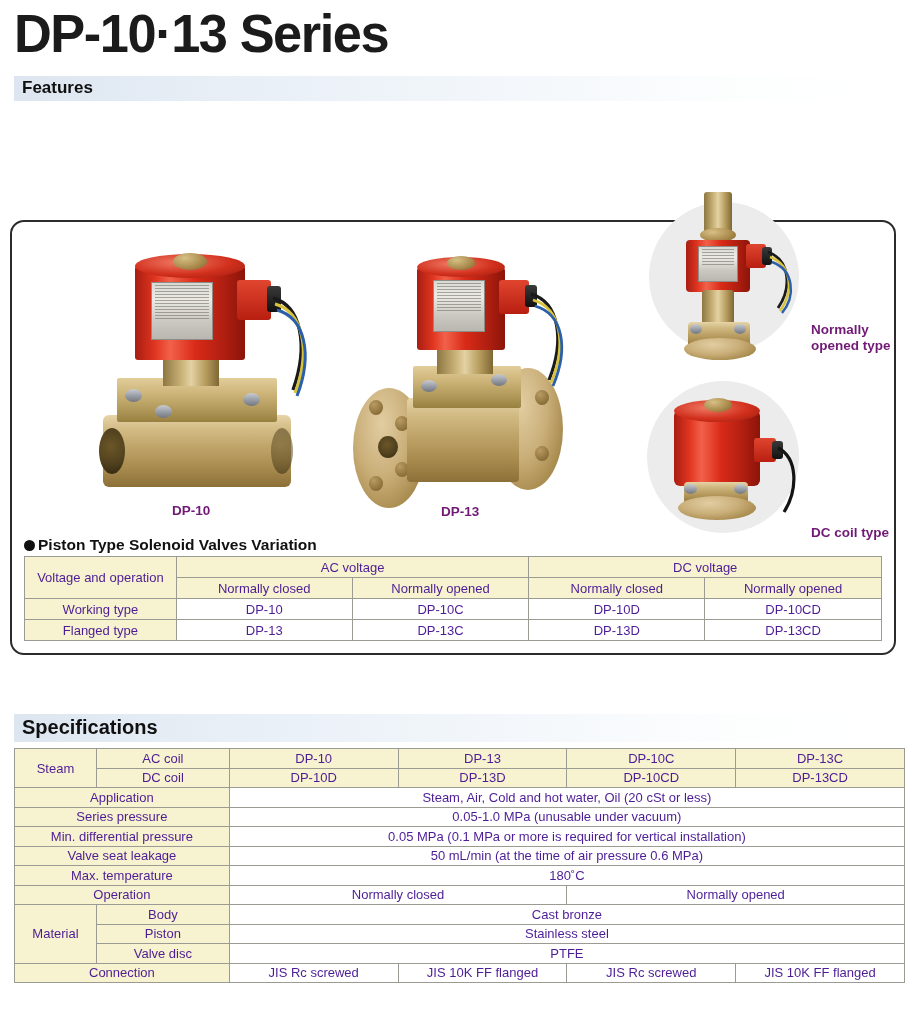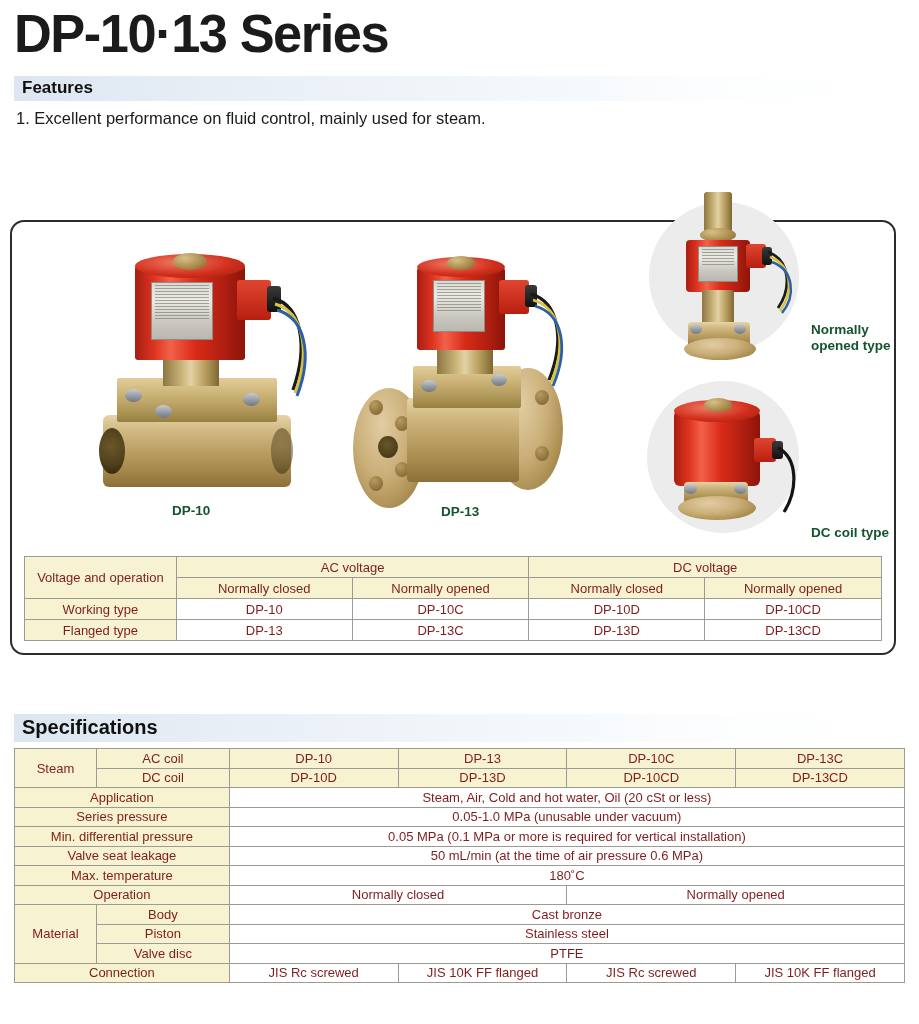--- a/index.html
+++ b/index.html
@@ -54,21 +54,21 @@
     position: absolute; left: 10px; top: 220px;
     width: 886px; height: 435px;
     border: 2.5px solid #2b2b2b;
     border-radius: 14px;
     background: #ffffff;
   }
 
   
   .cap {
     position: absolute; font-size: 13.5px; font-weight: 700;
-    color: #14532d; white-space: nowrap;
+    color: #701a75; white-space: nowrap;
   }
   .cap.two-line { line-height: 16px; }
 
   
   .valve { position: absolute; }
   .coil {
     position: absolute;
     background: linear-gradient(to right, #a81d12 0%, #e03520 18%, #f2614a 32%, #d92a18 55%, #b01f11 80%, #8c1409 100%);
     border-radius: 5px 5px 3px 3px;
   }
@@ -131,21 +131,21 @@
   .stem {
     position: absolute;
     background: linear-gradient(to right, #8e7641 0%, #cdb67c 35%, #e3d2a4 50%, #b89e5f 75%, #7e6733 100%);
   }
 
   
   table.grid {
     position: absolute;
     border-collapse: collapse;
     font-size: 13px;
-    color: #7f1d1d;
+    color: #4c1d95;
     padding-left: 47px;
   }
   table.grid td, table.grid th {
     border: 1px solid #9b9b93;
     text-align: center;
     font-weight: 400;
     padding: 0;
   }
   .cream { background: #f7f2cf; }
   .white { background: #ffffff; }
@@ -183,21 +183,20 @@
 <body>
 
 <div class="page">
 
   <div class="title">DP-10·13 Series</div>
 
   <div class="sect-bar features"></div>
   <div class="sect-title features">Features</div>
 
   <div class="features-list">
-    <div class="feature-item">1. Excellent performance on fluid control, mainly used for steam.</div>
   </div>
 
   <div class="photo-box"></div>
 
   <div class="circle-bg" style="left:649px; top:202px; width:150px; height:150px;"></div>
   <div class="circle-bg" style="left:647px; top:381px; width:152px; height:152px;"></div>
 
   <div class="valve" style="left:85px; top:250px; width:230px; height:250px;">
 
     <div class="valve-body" style="left:18px; top:165px; width:188px; height:72px; border-radius:6px;"></div>
@@ -331,20 +330,23 @@
       <path d="M2 4 C 22 14, 22 46, 8 68" stroke="#141414" stroke-width="3.2" fill="none"></path>
     </svg>
 
     <div class="valve-body" style="left:24px; top:90px; width:64px; height:22px;"></div>
     <div class="flange-plate" style="left:18px; top:104px; width:78px; height:24px;"></div>
     <div class="hex-bolt" style="left:24px; top:92px; width:13px; height:10px; border-radius:50%;"></div>
     <div class="hex-bolt" style="left:74px; top:92px; width:13px; height:10px; border-radius:50%;"></div>
   </div>
   <div class="cap" style="left:811px; top:525px;">DC coil type</div>
 
+  <div class="var-heading">
+    <span class="bullet-dot"></span><span>Piston Type Solenoid Valves Variation</span>
+  </div>
 
   <table class="grid" id="variation-table">
     <tbody>
         <tr>
       <td class="cream" rowspan="2" style="width:152px;">Voltage and operation</td>
       <td class="cream" colspan="2" style="width:353px;">AC voltage</td>
       <td class="cream" colspan="2" style="width:353px;">DC voltage</td>
     </tr>
     <tr>
       <td class="cream" style="width:176px;">Normally closed</td>

